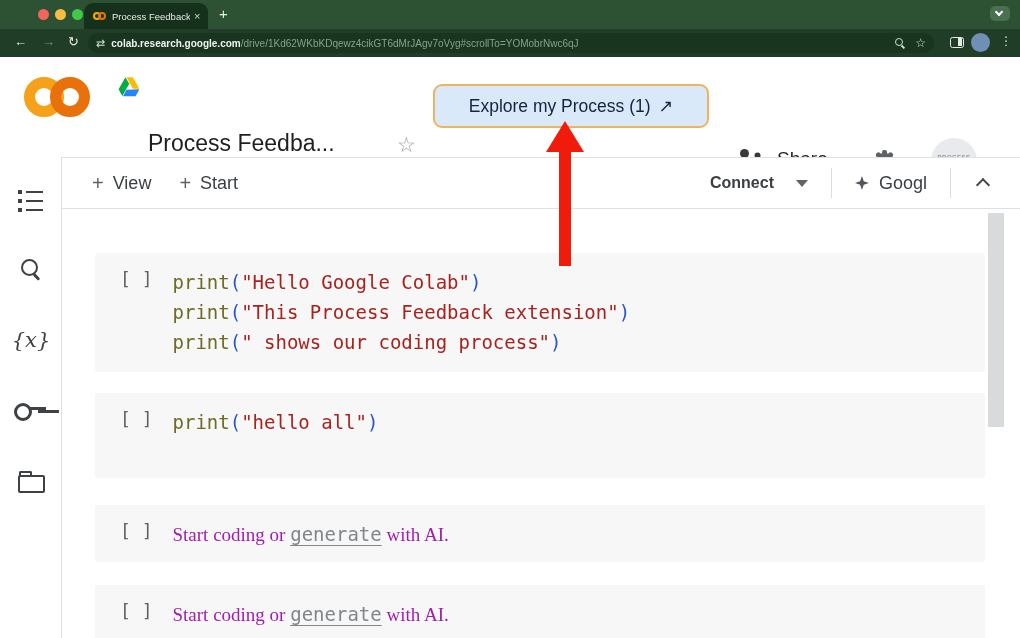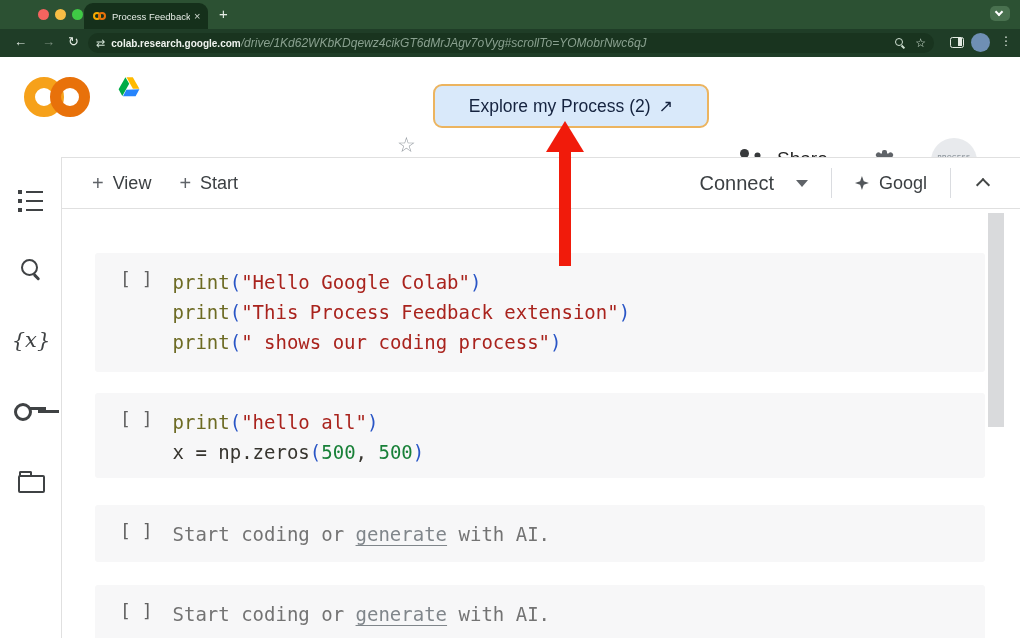--- a/index.html
+++ b/index.html
@@ -22,21 +22,21 @@
     border-radius:5px; }
   #win-chevron b { position:absolute; left:6px; top:3px; width:6px; height:6px;
     border-left:2px solid #fff; border-bottom:2px solid #fff; transform:rotate(-45deg); }
 
   #urlrow { position:absolute; left:0; top:29px; width:1020px; height:28px; background:#1f3d27; }
   .nav-ic { position:absolute; top:5px; color:#e3ebe3; font-size:13px; }
   #url-pill { position:absolute; left:88px; top:4px; width:846px; height:20px; background:#19341f;
     border-radius:10px; display:flex; align-items:center; padding:0 8px; }
   #tune-icon { color:#cfe0d2; font-size:11px; margin-right:6px; }
   #url-domain { color:#eef3ee; font-size:10px; font-weight:bold; white-space:nowrap; }
-  #url-path { color:#89a08f; font-size:12px; white-space:nowrap; overflow:hidden; flex:1;font-style:italic; }
+  #url-path { color:#89a08f; font-size:10px; white-space:nowrap; overflow:hidden; flex:1; }
   .pill-right { display:flex; align-items:center; gap:10px; }
   .lens { position:relative; width:10px; height:10px; }
   .lens:before { content:""; position:absolute; left:0; top:0; width:6px; height:6px;
     border:1.5px solid #cfe0d2; border-radius:50%; }
   .lens:after { content:""; position:absolute; left:7px; top:7px; width:1.8px; height:4px;
     background:#cfe0d2; transform:rotate(-45deg); }
   #url-star { color:#cfe0d2; font-size:12px; }
   #panel-icon { position:absolute; right:56px; top:8px; width:14px; height:11px;
     border:1.6px solid #e3ebe3; border-radius:2.5px; }
   #panel-icon:before { content:""; position:absolute; right:1px; top:0; width:4px; height:8px; background:#e3ebe3; }
@@ -77,21 +77,21 @@
     border-bottom:31px solid #f11b0b; z-index:40; }
   #arrow-shaft { position:absolute; left:559px; top:149px; width:12px; height:117px; background:#f11b0b; z-index:40; }
 
   
   #toolbar { position:absolute; left:62px; top:157px; width:958px; height:52px;
     border-top:1px solid #e0e0e0; border-bottom:1px solid #e0e0e0; display:flex; align-items:center;
     padding:0 24px 0 30px; background:#fff; }
   .tb-add { display:flex; align-items:center; gap:9px; font-size:18px; color:#3c4043; margin-right:28px; }
   .tb-add .plus { font-size:20px; color:#5f6368; }
   #tb-right { margin-left:auto; display:flex; align-items:center; gap:23px; }
-  #connect-group { display:flex; align-items:center; gap:22px; font-size:20px; color:#3c4043; }
+  #connect-group { display:flex; align-items:center; gap:22px; font-size:16px; color:#3c4043;font-weight:bold; }
   .caret-down { width:0; height:0; border-left:6px solid transparent; border-right:6px solid transparent;
     border-top:7px solid #5f6368; }
   .tb-divider { width:1px; height:30px; background:#dadce0; }
   #gemini-group { display:flex; align-items:center; gap:10px; font-size:18px; color:#3c4043; }
   .spark { width:14px; height:14px; background:#52565a;
     clip-path:polygon(50% 0,63% 37%,100% 50%,63% 63%,50% 100%,37% 63%,0 50%,37% 37%); }
   #collapse-chevron { position:relative; width:22px; height:14px; }
   #collapse-chevron b { position:absolute; left:4px; top:4px; width:10px; height:10px;
     border-left:2.5px solid #444746; border-top:2.5px solid #444746; transform:rotate(45deg); }
 
@@ -124,21 +124,21 @@
   .cell { position:absolute; left:33px; width:890px; background:#f7f7f8; border-radius:3px; display:flex; }
   .gutter { margin:15px 0 0 25px; font-family:"DejaVu Sans Mono", monospace; font-size:18px;
     color:#616161; white-space:pre; }
   .codeblock { margin:14px 0 0 20px; font-family:"DejaVu Sans Mono", monospace; font-size:19px;
     line-height:30px; white-space:pre; color:#37352f; }
   .tok-fn  { color:#6d6b24; }
   .tok-par { color:#2a56c6; }
   .tok-str { color:#a9231d; }
   .tok-num { color:#188038; }
   .tok-def { color:#37352f; }
-  .ph-text { color:#737373; }
+  .ph-text { color:#a21caf;font-family:Liberation Serif, serif; }
   .ph-link { color:#80868b; text-decoration:underline; text-underline-offset:4px; }
 
   
   #scroll-thumb { position:absolute; left:988px; top:213px; width:16px; height:214px; background:#d9dadc; }
 </style>
 </head>
 <body>
 
 <div id="titlebar">
   <span class="tl-dot" style="left:38px;background:#f4645f"></span>
@@ -179,30 +179,31 @@
 <div id="appheader">
   <div id="co-logo">
       <i></i>
       <i class="r2"></i>
     </div>
   <svg id="drive-icon" width="26" height="24" viewBox="0 0 24 22">
     <polygon fill="#00ac47" points="8.7,1 12.2,7 5.8,18.3 2.4,12.2"></polygon>
     <polygon fill="#ffba00" points="9.7,1 15.5,1 21.6,11.8 15.6,11.8"></polygon>
     <polygon fill="#2684fc" points="6.4,18.6 9.6,12.6 21.6,12.2 18.1,18.6"></polygon>
   </svg>
+  <div id="doc-title">Process Feedba...</div>
   <span id="title-star">☆</span>
   <div id="menubar">
     <span>File</span>
     <span>Edit</span>
     <span>View</span>
     <span>Insert</span>
     <span>Runtir</span>
   </div>
   <div id="explore-btn">
-    <span>Explore my Process (2)</span>
+    <span>Explore my Process (1)</span>
     <span>↗</span>
   </div>
   <div id="share">
     <span class="ppl"></span>
     <span id="share-label">Share</span>
   </div>
   <div id="gear">
     <span class="bar"></span>
       <span class="bar" style="transform:rotate(45deg)"></span>
     <span class="bar" style="transform:rotate(90deg)"></span>
@@ -267,21 +268,21 @@
     </div>
 </div>
 
 <div id="cells">
     <div class="cell" style="top: 44px; height: 119px;">
       <span class="gutter">[ ]</span>
       <div class="codeblock"><div><span class="tok-fn">print</span><span class="tok-par">(</span><span class="tok-str">"Hello Google Colab"</span><span class="tok-par">)</span></div><div><span class="tok-fn">print</span><span class="tok-par">(</span><span class="tok-str">"This Process Feedback extension"</span><span class="tok-par">)</span></div><div><span class="tok-fn">print</span><span class="tok-par">(</span><span class="tok-str">" shows our coding process"</span><span class="tok-par">)</span></div></div>
     </div>
     <div class="cell" style="top: 184px; height: 85px;">
       <span class="gutter">[ ]</span>
-      <div class="codeblock"><div><span class="tok-fn">print</span><span class="tok-par">(</span><span class="tok-str">"hello all"</span><span class="tok-par">)</span></div><div><span class="tok-def">x = np.zeros</span><span class="tok-par">(</span><span class="tok-num">500</span><span class="tok-def">, </span><span class="tok-num">500</span><span class="tok-par">)</span></div></div>
+      <div class="codeblock"><div><span class="tok-fn">print</span><span class="tok-par">(</span><span class="tok-str">"hello all"</span><span class="tok-par">)</span></div></div>
     </div>
     <div class="cell" style="top: 296px; height: 57px;">
       <span class="gutter">[ ]</span>
       <div class="codeblock"><div><span class="ph-text">Start coding or </span><span class="ph-link">generate</span><span class="ph-text"> with AI.</span></div></div>
     </div>
     <div class="cell" style="top: 376px; height: 80px;">
       <span class="gutter">[ ]</span>
       <div class="codeblock"><div><span class="ph-text">Start coding or </span><span class="ph-link">generate</span><span class="ph-text"> with AI.</span></div></div>
     </div>
   </div>

